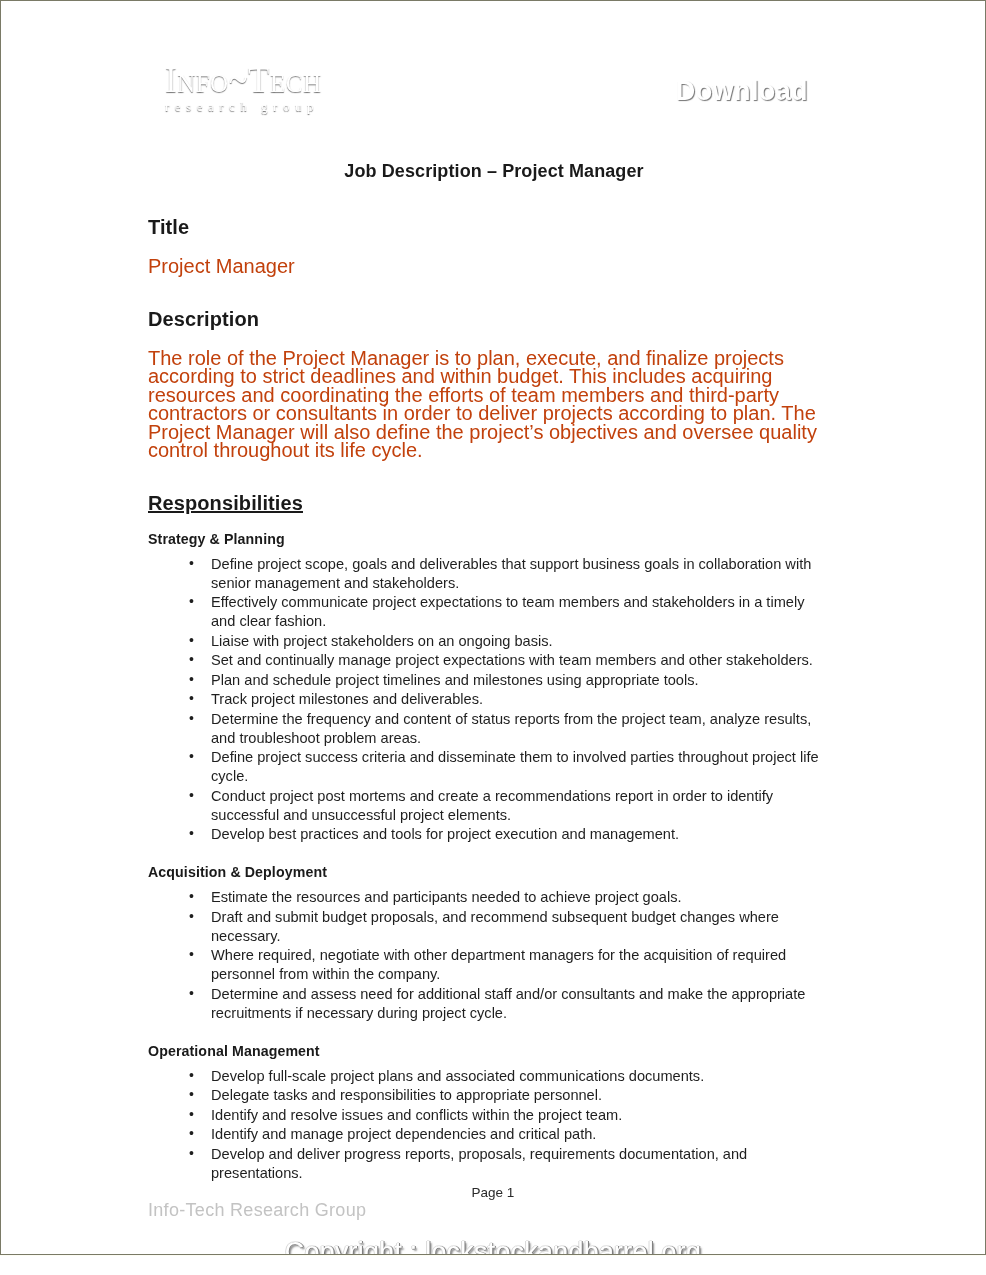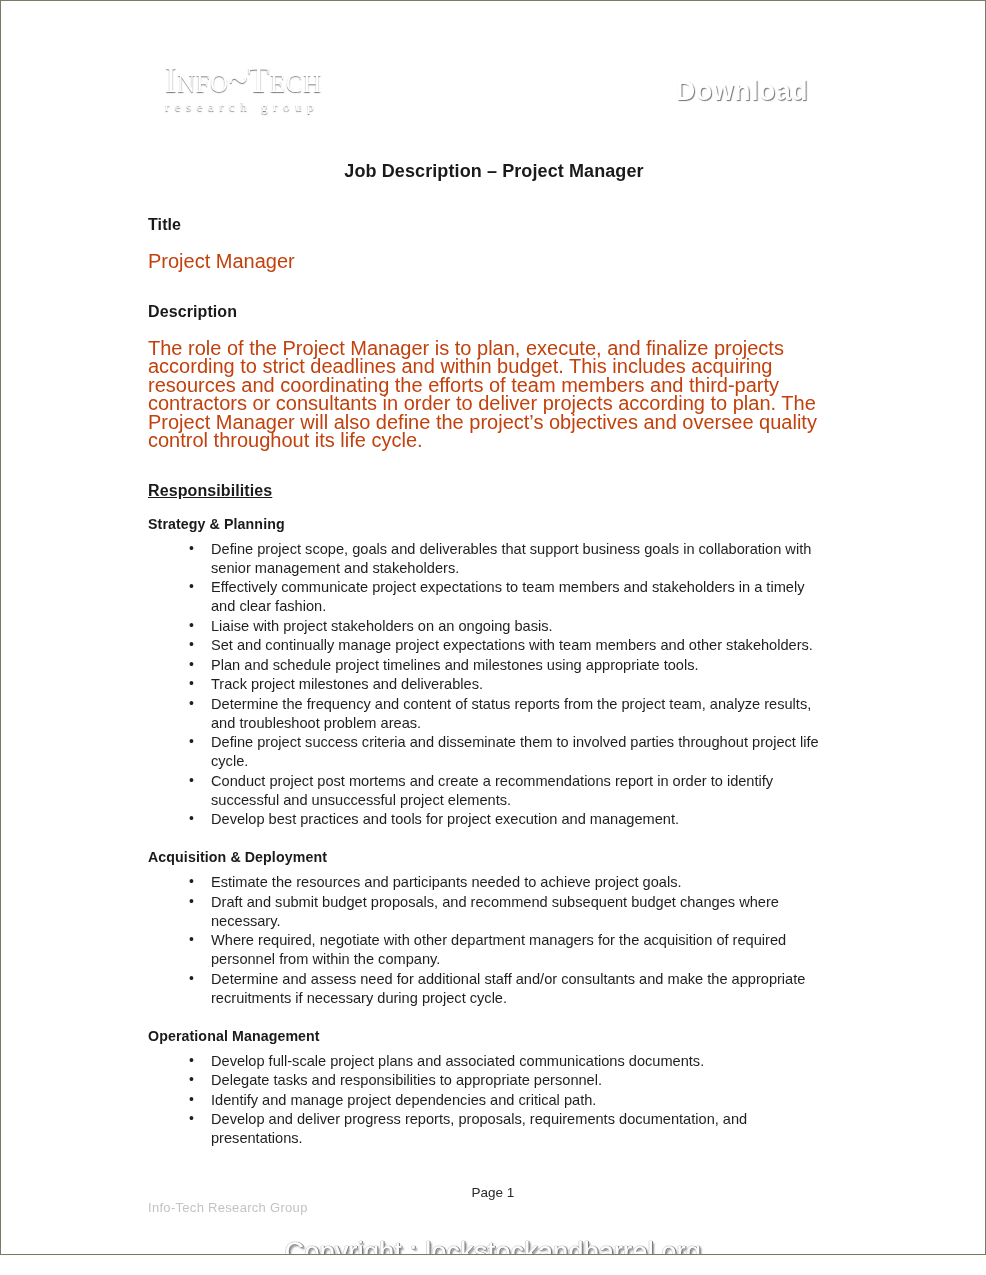--- a/index.html
+++ b/index.html
@@ -124,21 +124,21 @@
 
   .doc-title {
     text-align: center;
     font-size: 18px;
     font-weight: bold;
     margin: 0 0 34px 0;
     letter-spacing: 0.1px;
   }
 
   h2.section-head {
-    font-size: 16px;
+    font-size: 20px;
     font-weight: bold;
     margin: 0 0 18px 0;
     letter-spacing: 0.1px;
   }
   h2.section-head.tight { margin-bottom: 16px; text-decoration: underline; }
 
   p.body-text {
     font-size: 20px;
     line-height: 18.5px;
     margin: 0 0 32px 0;
@@ -184,21 +184,21 @@
     right: 0;
     top: 1184px;
     text-align: center;
     font-size: 13.5px;
     color: #2a2a2a;
   }
   .footer-org {
     position: absolute;
     left: 147px;
     top: 1199px;
-    font-size: 13px;
+    font-size: 18px;
     color: #c3c3c3;
     letter-spacing: 0.3px;
     text-align: right;
   }
 
   .watermark {
     position: absolute;
     left: 0;
     right: 0;
     top: 1236px;
@@ -269,20 +269,21 @@
         <li>Where required, negotiate with other department managers for the acquisition of required personnel from within the company.</li>
         <li>Determine and assess need for additional staff and/or consultants and make the appropriate recruitments if necessary during project cycle.</li>
       </ul>
     </div>
 
     <div class="sub-block">
       <h3 class="sub-head">Operational Management</h3>
       <ul class="bullets">
         <li>Develop full-scale project plans and associated communications documents.</li>
         <li>Delegate tasks and responsibilities to appropriate personnel.</li>
+        <li>Identify and resolve issues and conflicts within the project team.</li>
         <li>Identify and manage project dependencies and critical path.</li>
         <li>Develop and deliver progress reports, proposals, requirements documentation, and presentations.</li>
       </ul>
     </div>
 
   </div>
 
   <div class="page-number">Page 1</div>
   <div class="footer-org">Info-Tech Research Group</div>
 

